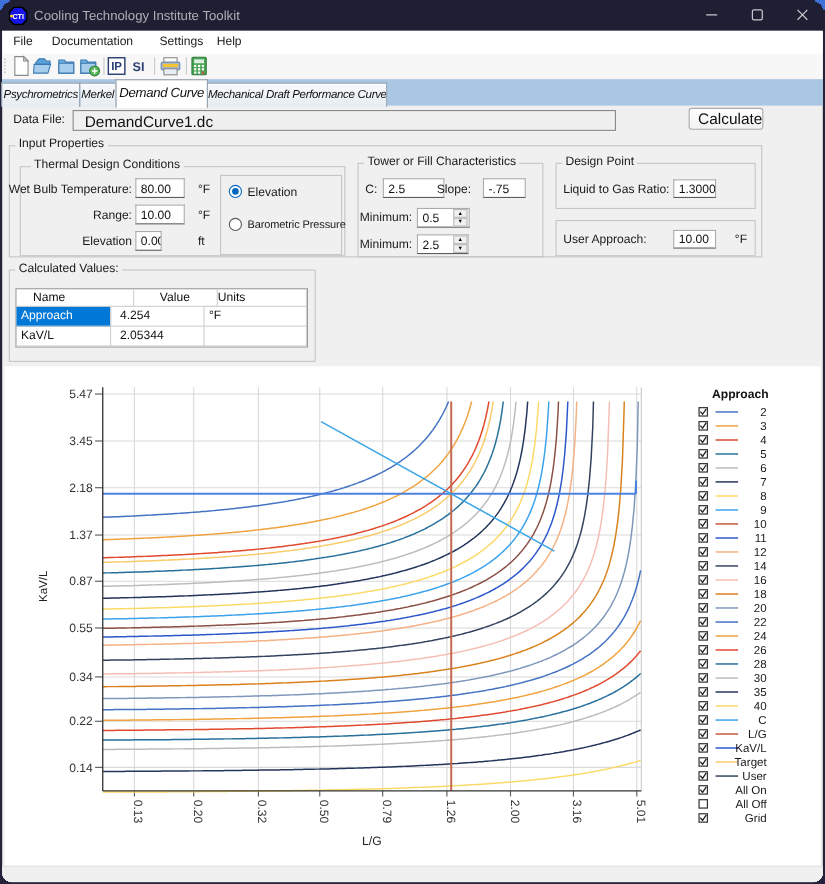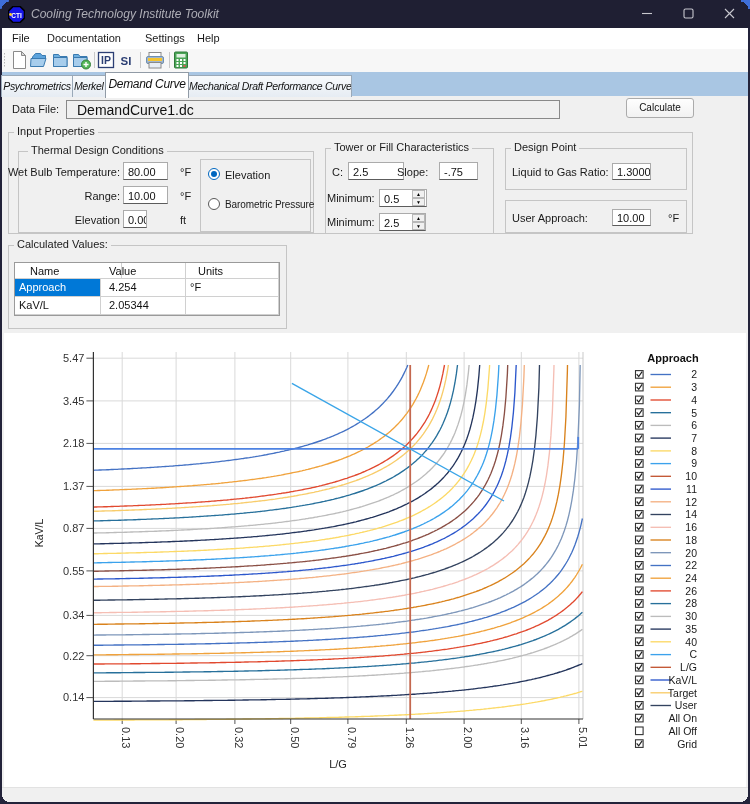--- a/index.html
+++ b/index.html
@@ -1,27 +1,27 @@
 <!DOCTYPE html>
 <html><head><meta charset="utf-8">
 <style>
 * { margin:0; padding:0; box-sizing:content-box; }
 html,body { width:750px; height:804px; overflow:hidden; }
 body { font-family:"Liberation Sans", sans-serif; position:relative; background:#23233a; }
 #win { position:absolute; left:2px; top:0; width:746px; height:801px; background:#f0f0f0; }
 #titlebar { position:absolute; left:0; top:0; width:750px; height:28px; background:#1f1f33; }
 .corner { position:absolute; top:0; width:9px; height:9px; }
-#title { position:absolute; left:31px; top:7px; font-size:12px; color:#aeaeb6;font-style:italic; }
+#title { position:absolute; left:31px; top:7px; font-size:12px; color:#aeaeb6; }
 #menubar { position:absolute; left:2px; top:28px; width:746px; height:21px; background:#fff; }
 .lb { position:absolute; font-size:11px; color:#1a1a1a; white-space:nowrap; }
 #toolbar { position:absolute; left:2px; top:49px; width:746px; height:23px; background:#f7f7f7; }
 #tabstrip { position:absolute; left:2px; top:72px; width:746px; height:24px; background:#a9c6e3; }
 .tab { position:absolute; top:74.5px; height:21.5px; background:linear-gradient(#f8fafc,#e6ecf3); border:1px solid #9aa9b8; border-bottom:none; font-size:10.5px; letter-spacing:-0.3px; text-align:center; line-height:21px; color:#111; white-space:nowrap; overflow:hidden;font-style:italic; }
 .tab.sel { top:72px; height:25px; background:#fff; font-size:12px; line-height:23px; border:1px solid #919ba6; border-bottom:none; z-index:3; }
-#calcbtn { position:absolute; left:626px; top:98px; width:66px; height:18px; background:linear-gradient(#fefefe,#f2f2f2); border:1px solid #ababab; border-radius:3px; font-size:10px; text-align:center; line-height:18px; color:#111; }
+#calcbtn { position:absolute; left:626px; top:98px; width:66px; height:18px; background:linear-gradient(#fefefe,#f2f2f2); border:1px solid #ababab; border-radius:3px; font-size:14px; text-align:right; line-height:18px; color:#111; }
 .tb { position:absolute; background:#fff; border:1px solid #ababab; border-bottom:1px solid #5c5c5c; box-sizing:border-box; color:#111; white-space:nowrap; overflow:hidden; }
 .gb { position:absolute; border:1px solid #c5c5c5; box-sizing:border-box; }
 .gbl { position:absolute; font-size:11px; color:#1a1a1a; background:#f0f0f0; padding:0 3px; white-space:nowrap; }
 #cvtable { position:absolute; left:14px; top:262px; width:264px; height:52px; background:#fff; border:1px solid #9a9a9a; }
 .cvh { position:absolute; top:0; height:16px; border-right:1px solid #d0d0d0; border-bottom:1px solid #d0d0d0; font-size:11px; line-height:16px; text-align:center; color:#111; box-sizing:border-box; }
 .cvr { position:absolute; left:0; width:264px; height:18px; }
 .cvc { position:absolute; height:18px; border-right:1px solid #d0d0d0; border-bottom:1px solid #d0d0d0; font-size:11px; line-height:17px; padding-left:4px; color:#111; box-sizing:border-box; }
 .cvc.sel { background:#0078d7; color:#fff; }
 #chartpanel { position:absolute; left:4px; top:333px; width:742px; height:454px; background:#fff; }
 #statusbar { position:absolute; left:2px; top:787px; width:746px; height:14px; background:#f0f0f0; border-top:1px solid #e2e2e2; }
@@ -145,21 +145,21 @@
 <div class="lb" style="left:512px;top:166px;">Liquid to Gas Ratio:</div>
 <div class="tb" style="left:612px;top:163px;width:39px;height:17px;line-height:17px;padding-left:4px;font-size:11px">1.3000</div>
 <div class="gb" style="left:505px;top:200px;width:182px;height:33px"></div>
 <div class="lb" style="left:512px;top:212px;">User Approach:</div>
 <div class="tb" style="left:612px;top:209px;width:39px;height:17px;line-height:17px;padding-left:4px;font-size:11px">10.00</div>
 <div class="lb" style="left:668px;top:212px;">°F</div>
 <div class="gb" style="left:8px;top:245px;width:279px;height:84px"></div>
 <div class="gbl" style="left:14px;top:238px">Calculated Values:</div>
 <div id="cvtable">
 <div class="cvh" style="left:0;width:107px;text-align:left;padding-left:15px">Name</div>
-<div class="cvh" style="left:86px;width:85px;text-align:left;padding-left:8px">Value</div>
+<div class="cvh" style="left:98px;width:85px;text-align:center;padding-left:8px">Value</div>
 <div class="cvh" style="left:171px;width:93px;text-align:left;padding-left:12px">Units</div>
 <div class="cvr" style="top:16px">
  <div class="cvc sel" style="left:0;width:86px">Approach</div>
  <div class="cvc" style="left:86px;width:85px;padding-left:8px">4.254</div>
  <div class="cvc" style="left:171px;width:93px">°F</div>
 </div>
 <div class="cvr" style="top:34px">
  <div class="cvc" style="left:0;width:86px">KaV/L</div>
  <div class="cvc" style="left:86px;width:85px;padding-left:8px">2.05344</div>
  <div class="cvc" style="left:171px;width:93px"></div>

